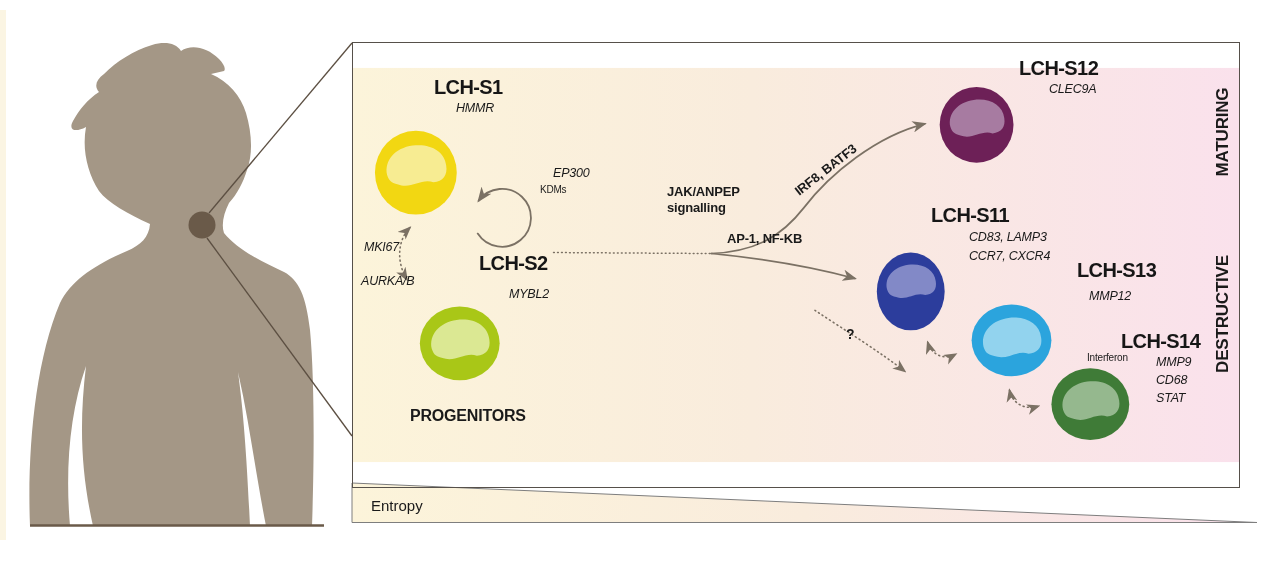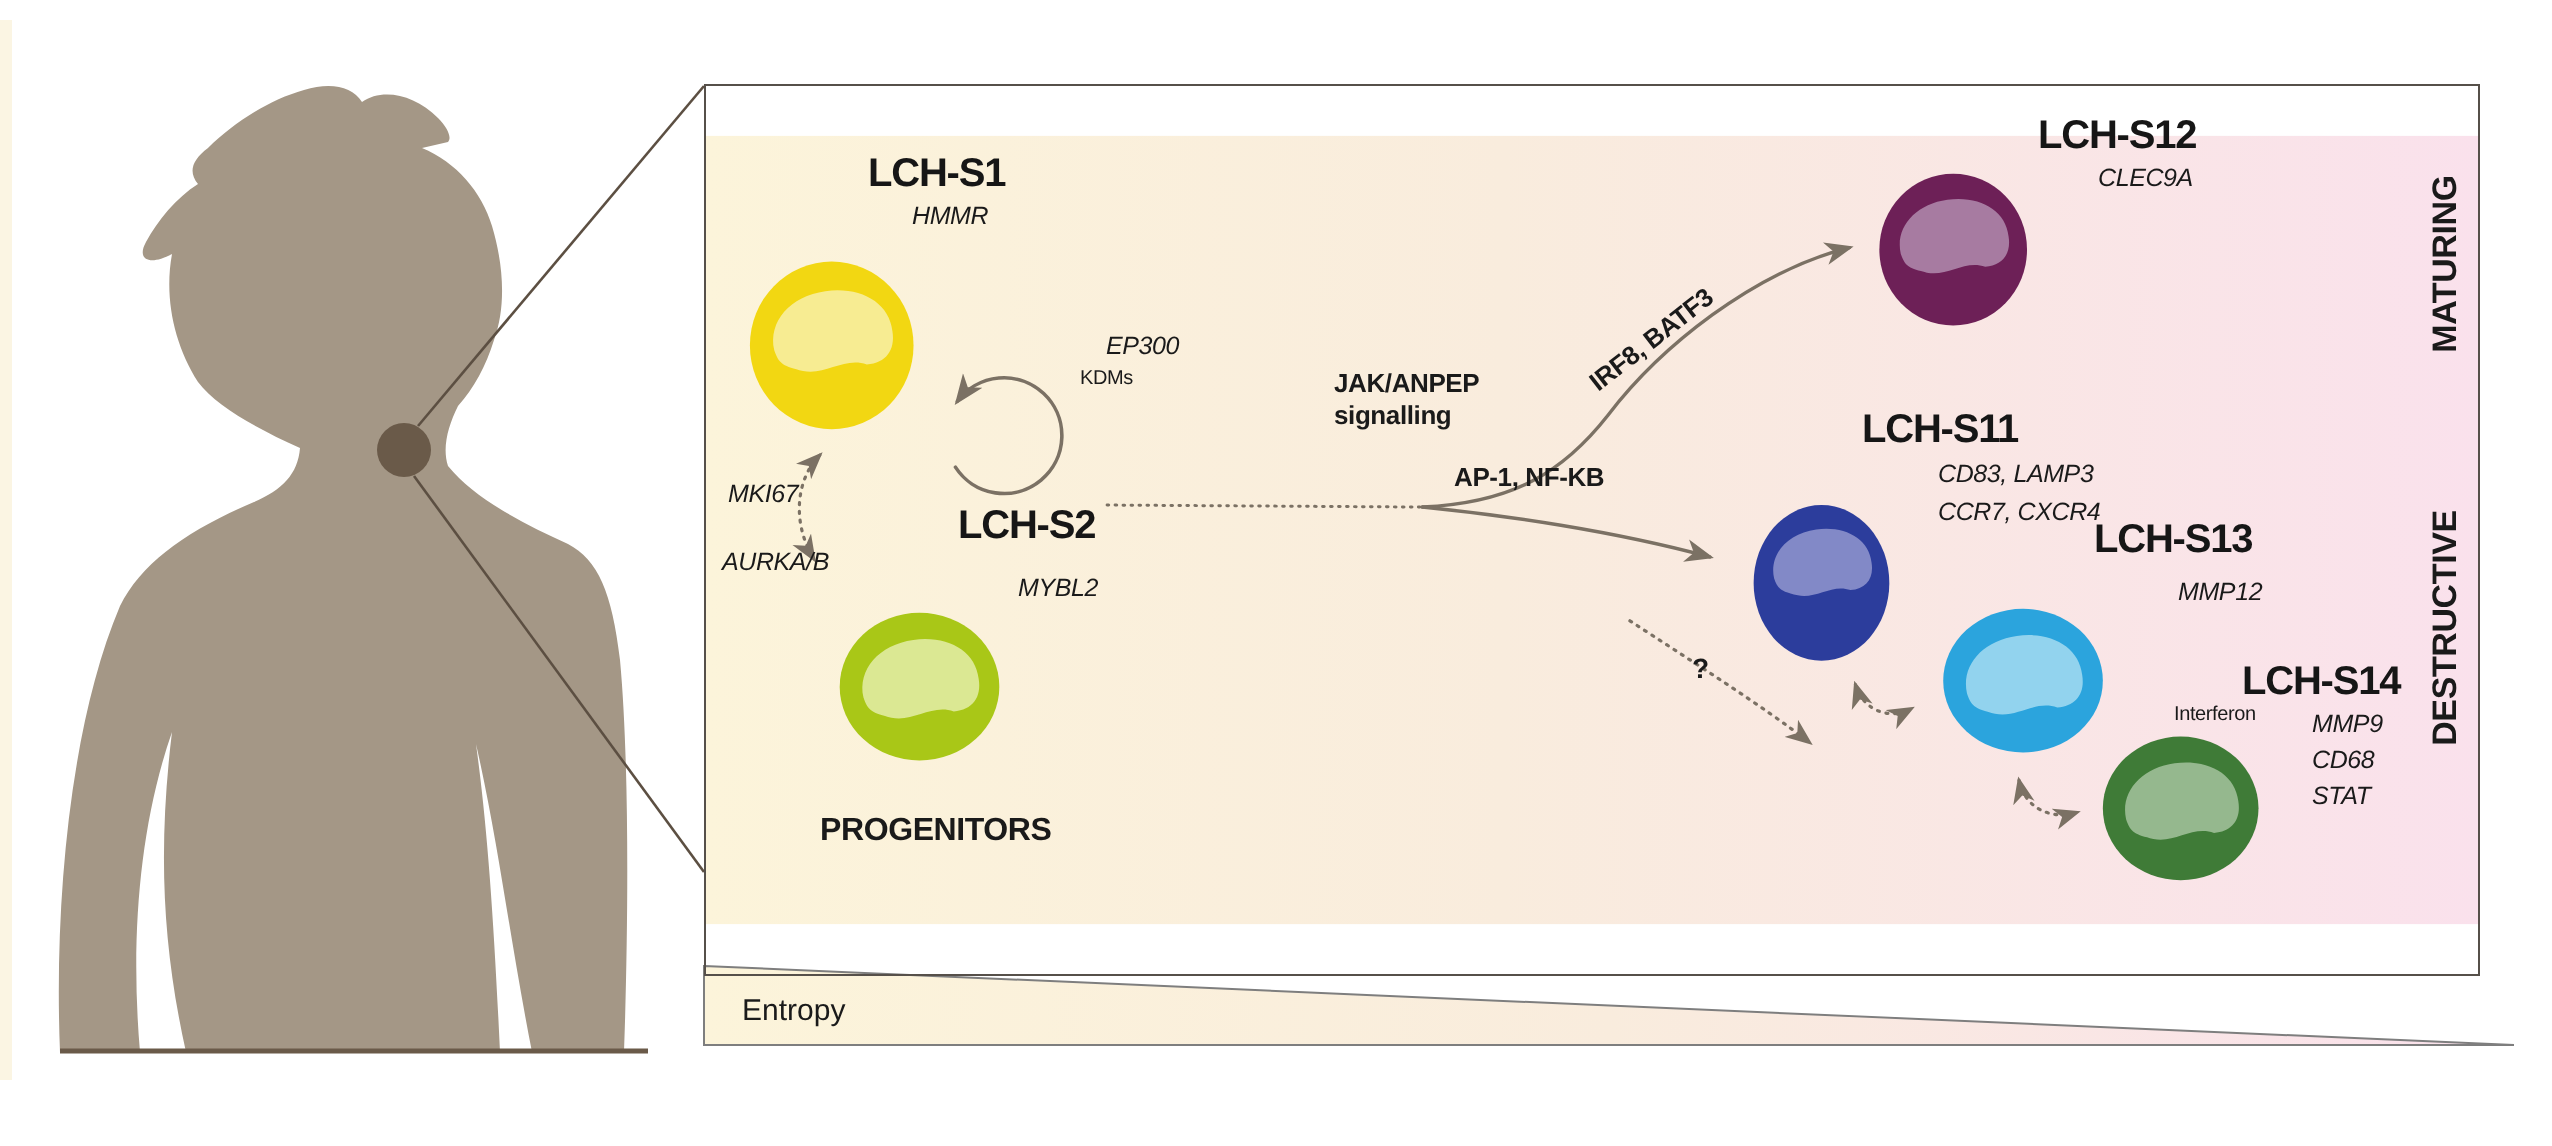--- a/index.html
+++ b/index.html
@@ -151,21 +151,21 @@
     <div class="lbl cell-title" style="left:126px;top:209px;">LCH-S2</div>
     <div class="lbl gene" style="left:156px;top:245px;">MYBL2</div>
 
     <div class="lbl cell-title" style="left:666px;top:14px;">LCH-S12</div>
     <div class="lbl gene" style="left:696px;top:40px;">CLEC9A</div>
 
     <div class="lbl cell-title" style="left:578px;top:161px;">LCH-S11</div>
     <div class="lbl gene" style="left:616px;top:188px;">CD83, LAMP3</div>
     <div class="lbl gene" style="left:616px;top:207px;">CCR7, CXCR4</div>
 
-    <div class="lbl cell-title" style="left:694px;top:216px;">LCH-S13</div>
+    <div class="lbl cell-title" style="left:724px;top:216px;">LCH-S13</div>
     <div class="lbl gene" style="left:736px;top:247px;">MMP12</div>
     <div class="lbl gene-upright" style="left:734px;top:265px;margin-top:44px;">Interferon</div>
 
     <div class="lbl cell-title" style="left:768px;top:287px;">LCH-S14</div>
     <div class="lbl gene" style="left:803px;top:313px;">MMP9</div>
     <div class="lbl gene" style="left:803px;top:331px;">CD68</div>
     <div class="lbl gene" style="left:803px;top:349px;">STAT</div>
 
     <div class="lbl gene" style="left:200px;top:124px;">EP300</div>
     <div class="lbl gene-upright" style="left:187px;top:141px;">KDMs</div>

